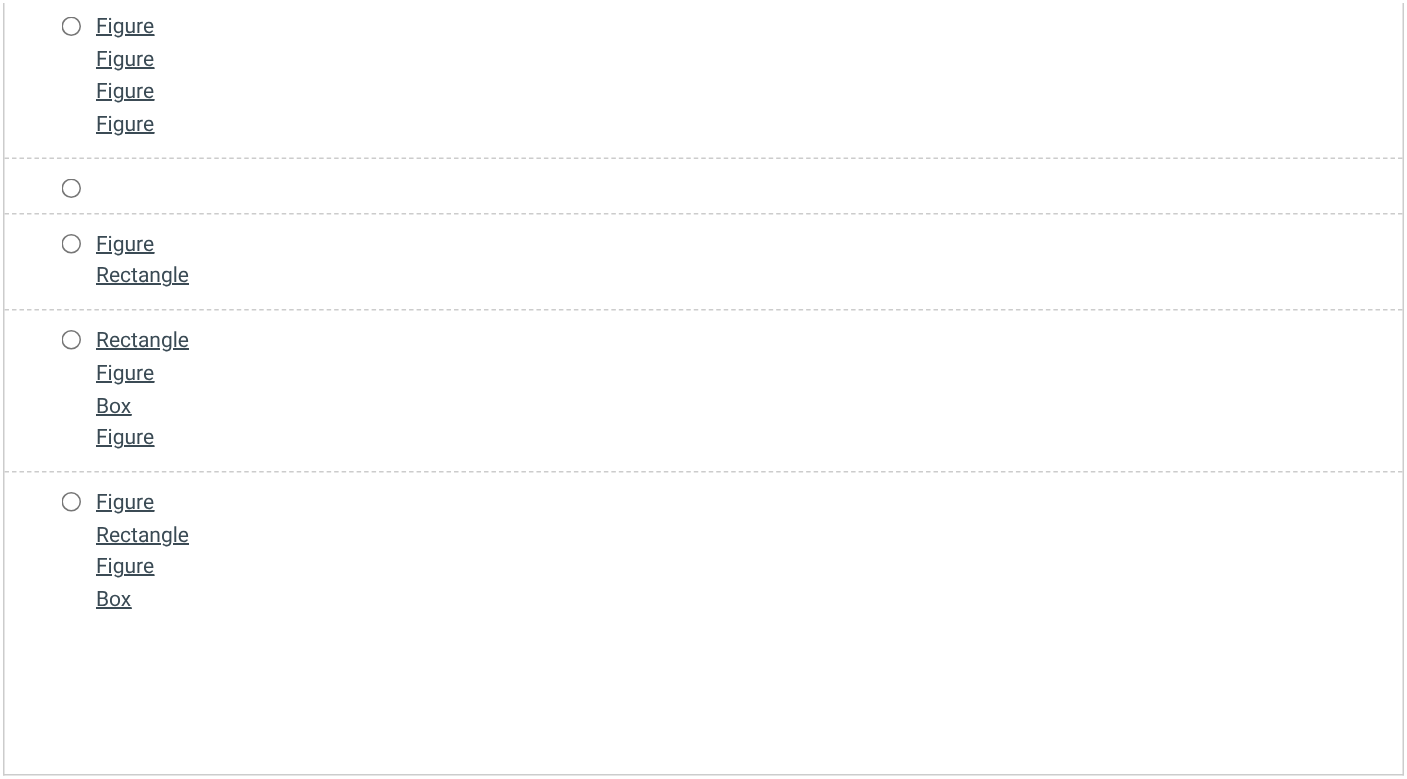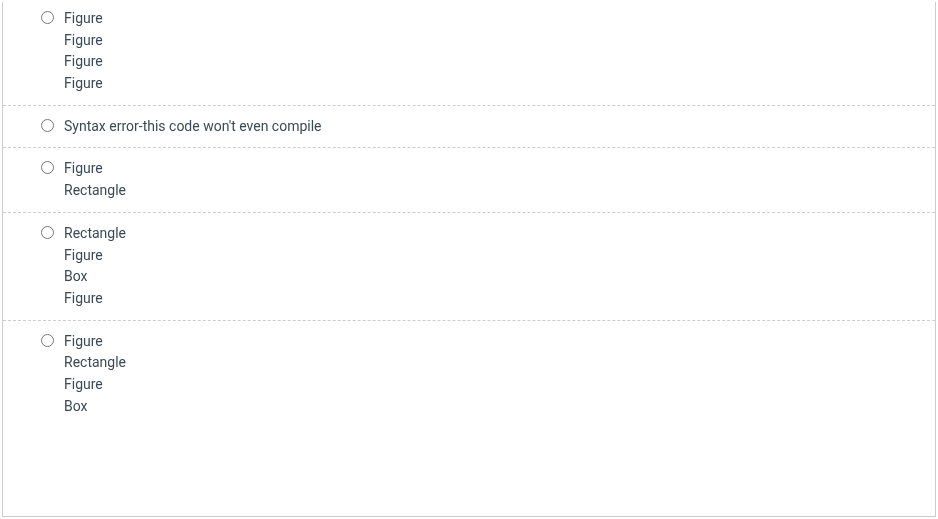--- a/index.html
+++ b/index.html
@@ -1,18 +1,19 @@
 <!DOCTYPE html>
 <html><head>
   <meta charset="utf-8">
   <style>
     * {
       margin: 0;
       padding: 0;
       box-sizing: border-box;
+      text-decoration: underline;
     }
     body {
       font-family: -apple-system, BlinkMacSystemFont, "Segoe UI", Roboto, "Helvetica Neue", Arial, sans-serif;
       font-size: 14px;
       color: #3a4a54;
       background: #ffffff;
       padding: 2px;
     }
     .container {
       border: 1px solid #cccccc;
@@ -55,23 +56,20 @@
     <div class="option-content">
       <span class="option-line">Figure</span>
       <span class="option-line">Figure</span>
       <span class="option-line">Figure</span>
       <span class="option-line">Figure</span>
     </div>
   </div>
 
   <div class="option">
     <input type="radio" name="answer" class="radio-input" style="">
-    <div class="option-content">
-      <span class="option-line">Syntax error-this code won't even compile</span>
-    </div>
   </div>
 
   <div class="option">
     <input type="radio" name="answer" class="radio-input" style="">
     <div class="option-content">
       <span class="option-line">Figure</span>
       <span class="option-line">Rectangle</span>
     </div>
   </div>
 

